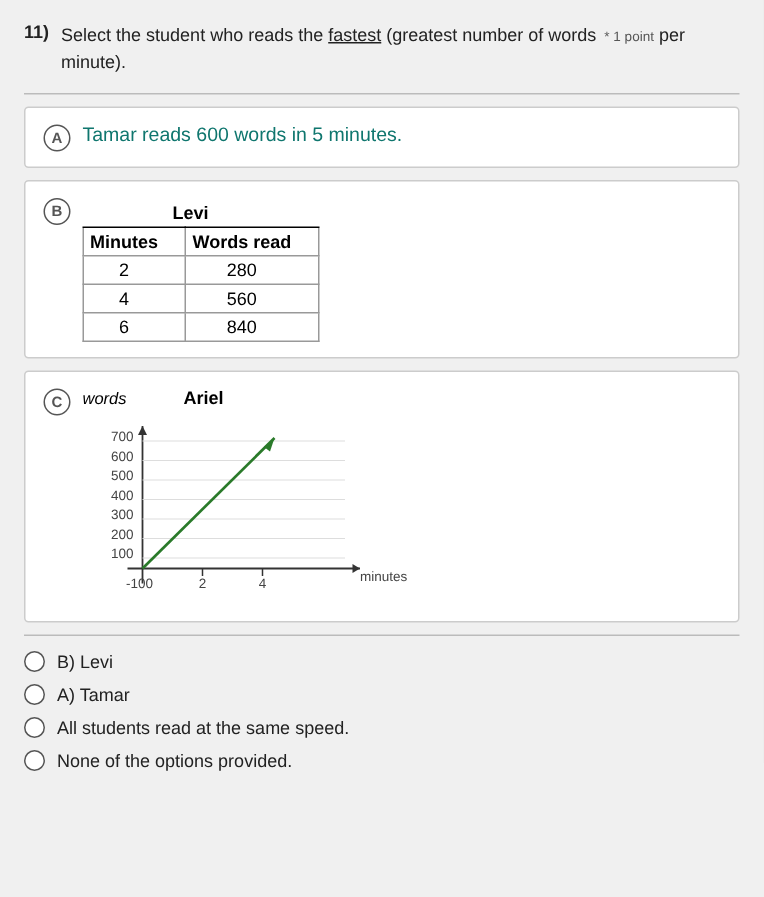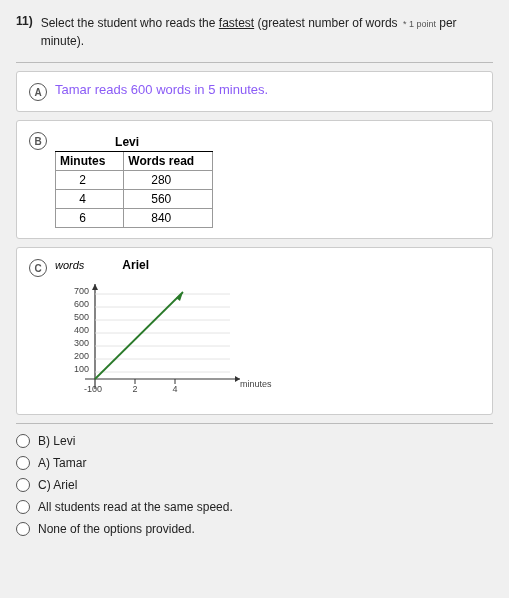--- a/index.html
+++ b/index.html
@@ -73,21 +73,21 @@
       font-weight: bold;
       color: #555;
       flex-shrink: 0;
       margin-top: 1px;
     }
     .option-content {
       flex: 1;
     }
     .tamar-text {
       font-size: 13px;
-      color: #8b5cf6;
+      color: #0f766e;
       font-weight: normal;
     }
     
     .levi-table {
       border-collapse: collapse;
       margin-top: 2px;
       font-size: 12px;
     }
     .levi-table th, .levi-table td {
       padding: 2px 18px 2px 4px;
@@ -268,24 +268,20 @@
     <div class="radio-option">
       <div class="radio-circle"></div>
       <span>B) Levi</span>
     </div>
     <div class="radio-option">
       <div class="radio-circle"></div>
       <span>A) Tamar</span>
     </div>
     <div class="radio-option">
       <div class="radio-circle"></div>
-      <span>C) Ariel</span>
-    </div>
-    <div class="radio-option">
-      <div class="radio-circle"></div>
       <span>All students read at the same speed.</span>
     </div>
     <div class="radio-option">
       <div class="radio-circle"></div>
       <span>None of the options provided.</span>
     </div>
   </div>
 
 </div>
 

